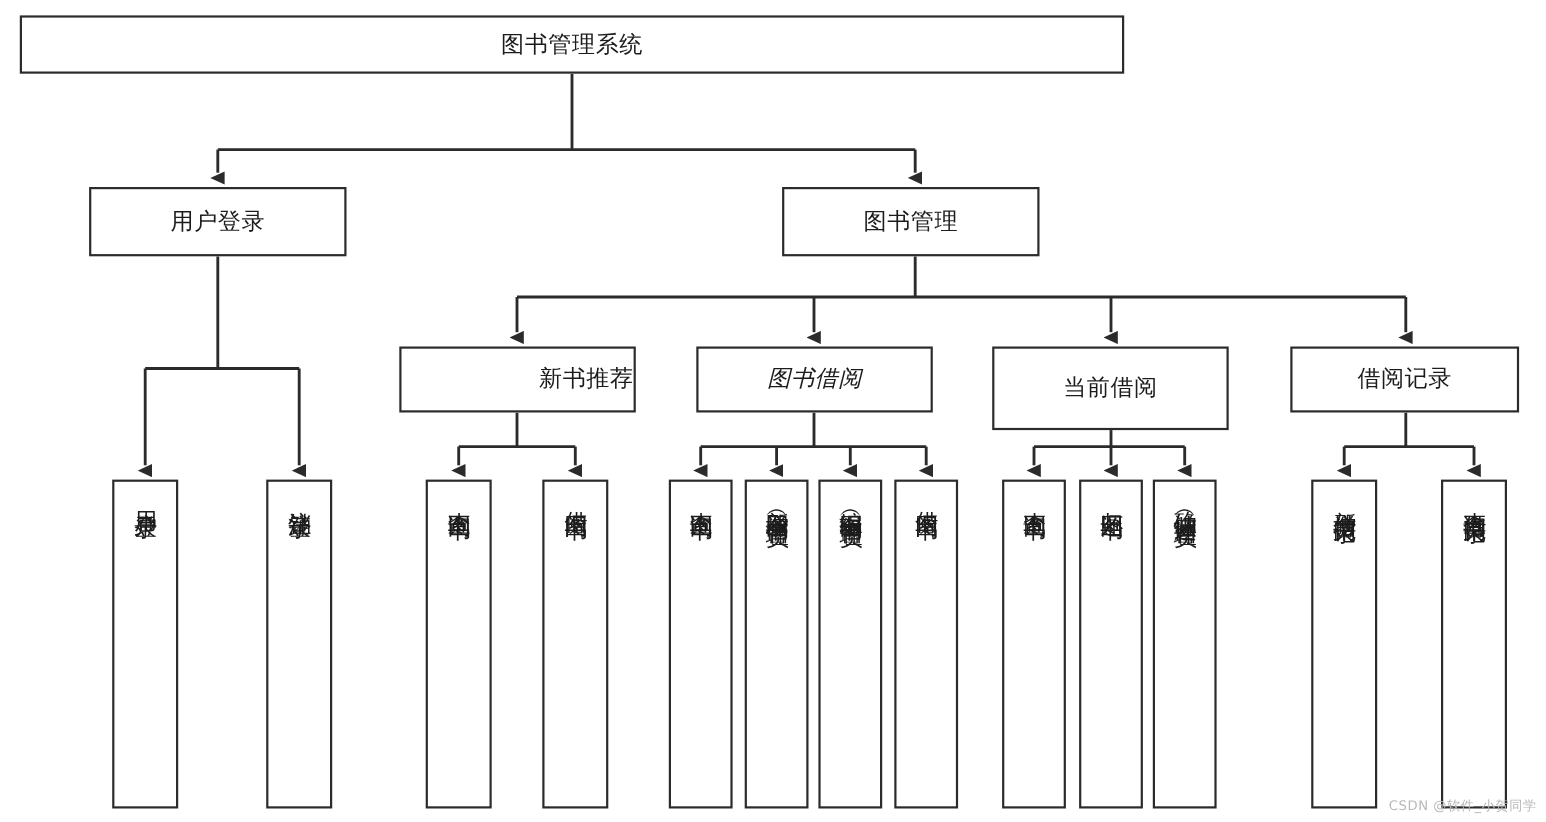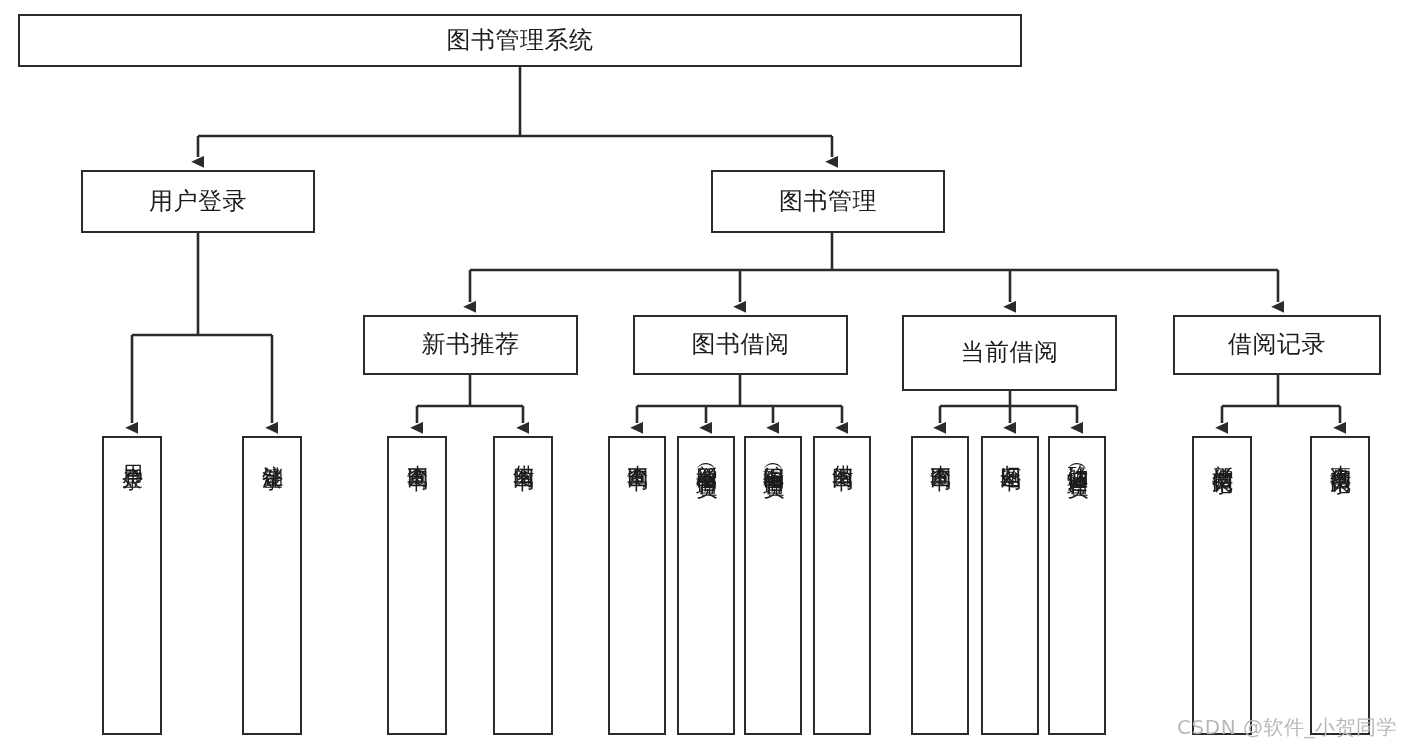--- a/index.html
+++ b/index.html
@@ -31,21 +31,21 @@
     position: absolute;
     box-sizing: border-box;
     background: #ffffff;
     border: 2.5px solid #2b2b2b;
     display: flex;
     align-items: center;
     justify-content: center;
     z-index: 2;
   }
   .node .label {
-    font-size: 24px;
+    font-size: 21px;
     line-height: 1.22;
     color: #1c1c1c;
     letter-spacing: 0.5px;
     white-space: nowrap;
     text-align: center;
   }
   .node.vert {
     align-items: flex-start;
     padding-top: 10px;
   }
@@ -55,21 +55,21 @@
     font-size: 21px;
     line-height: 1.30;
     letter-spacing: 2px;
     white-space: nowrap;
     text-align: left;
   }
   .watermark {
     position: absolute;
     right: 8px;
     bottom: 6px;
-    font-size: 20px;
+    font-size: 12px;
     color: #b8b8b8;
     letter-spacing: 0.5px;
     z-index: 5;
     white-space: nowrap;
   }
 </style>
 </head>
 <body>
 
 <div id="canvas">
@@ -128,24 +128,24 @@
     <span class="label">图书管理系统</span>
   </div>
 
   <div class="node" style="left:81px; top:170px; width:234px; height:63px;">
     <span class="label">用户登录</span>
   </div>
   <div class="node" style="left:711px; top:170px; width:234px; height:63px;justify-content:center;">
     <span class="label">图书管理</span>
   </div>
 
-  <div class="node" style="left:363px; top:315px; width:215px; height:60px;">
+  <div class="node" style="left:363px; top:315px; width:215px; height:60px;justify-content:flex-end;">
     <span class="label">新书推荐</span>
   </div>
-  <div class="node" style="left:633px; top:315px; width:215px; height:60px;">
+  <div class="node" style="left:633px; top:315px; width:215px; height:60px;font-style:italic;">
     <span class="label">图书借阅</span>
   </div>
   <div class="node" style="left:902px; top:315px; width:215px; height:76px;">
     <span class="label">当前借阅</span>
   </div>
   <div class="node" style="left:1173px; top:315px; width:208px; height:60px;">
     <span class="label">借阅记录</span>
   </div>
 
   <div class="node vert" style="left:102px; top:436px; width:60px; height:299px;">

